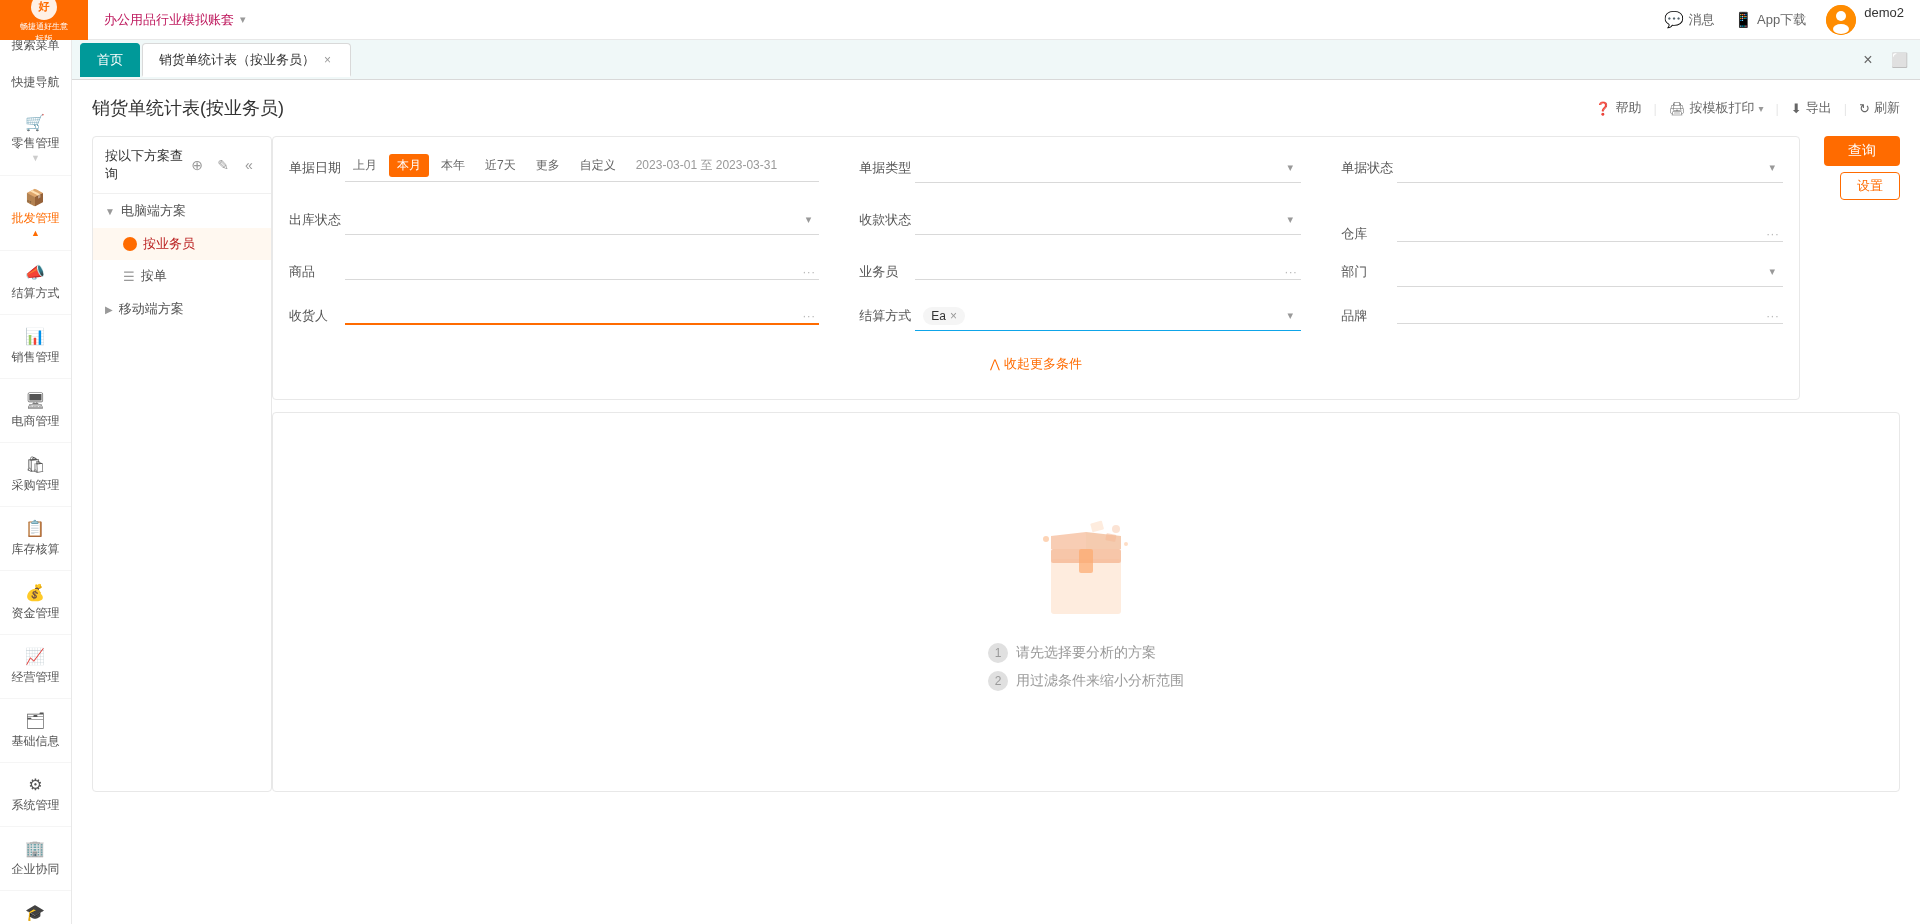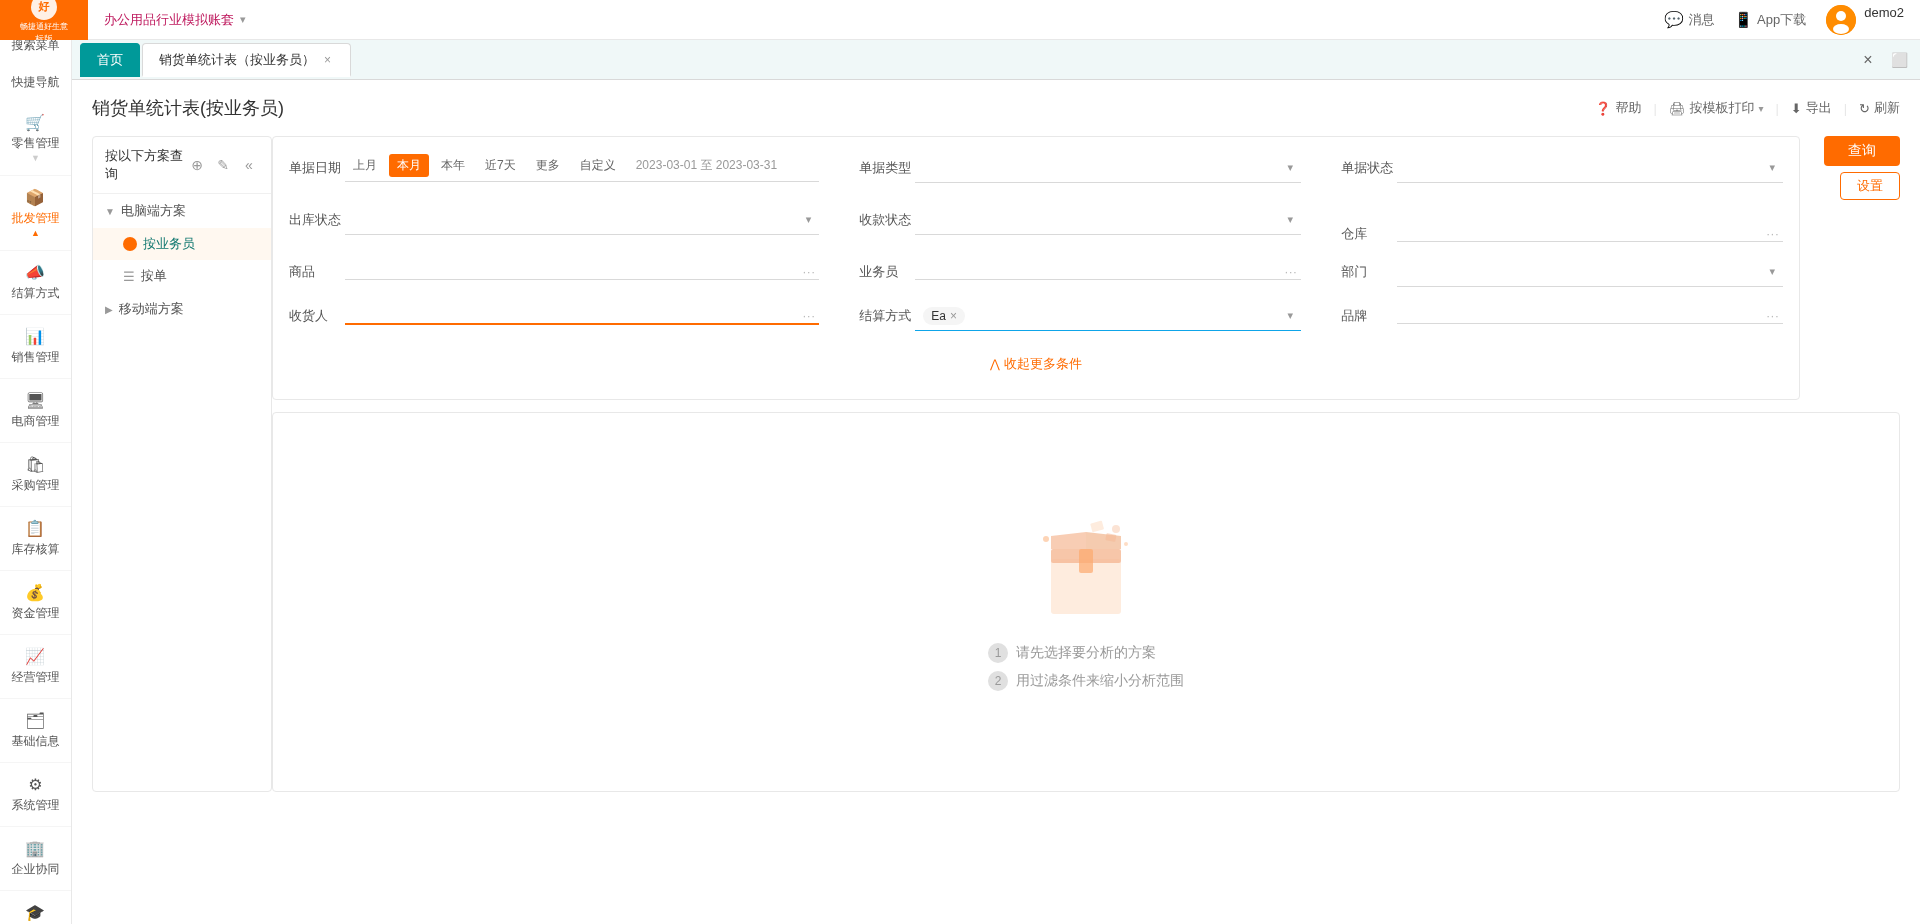--- a/index.html
+++ b/index.html
@@ -43,21 +43,21 @@
 
     
     .left-panel { width: 180px; flex-shrink: 0; border: 1px solid #e8e8e8; border-radius: 4px; background: #fff; }
     .left-panel-header { padding: 10px 12px; font-size: 13px; color: #333; border-bottom: 1px solid #f0f0f0; display: flex; align-items: center; justify-content: space-between; }
     .left-panel-title { font-weight: 500; }
     .panel-icons { display: flex; gap: 6px; }
     .panel-icon { width: 20px; height: 20px; display: flex; align-items: center; justify-content: center; cursor: pointer; color: #999; font-size: 14px; border-radius: 3px; }
 
     .tree-item { padding: 8px 12px; cursor: pointer; display: flex; align-items: center; gap: 6px; font-size: 13px; color: #555; }
     .sub-tree-item { padding: 7px 12px 7px 30px; cursor: pointer; display: flex; align-items: center; gap: 6px; font-size: 13px; color: #555; }
-    .sub-tree-item.active-sub { color: #0f766e; background: #fff8f0; }
+    .sub-tree-item.active-sub { color: #b91c1c; background: #fff8f0; }
 
     
     .right-panel { flex: 1; }
     .filter-row { display: flex; align-items: center; gap: 0; margin-bottom: 14px; }
     .filter-row:last-child { margin-bottom: 0; }
     .filter-item { display: flex; align-items: center; flex: 1; min-width: 0; }
     .filter-label { font-size: 13px; color: #555; white-space: nowrap; min-width: 56px; }
     .date-btn { padding: 3px 8px; border-radius: 3px; cursor: pointer; font-size: 12px; color: #666; }
     .date-btn.active { background: #ff6b00; color: #fff; border-radius: 3px; }
     .date-range { font-size: 12px; color: #999; }

